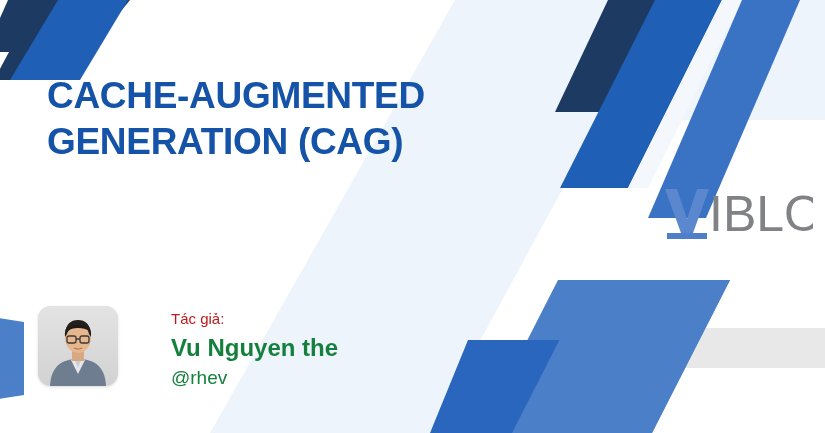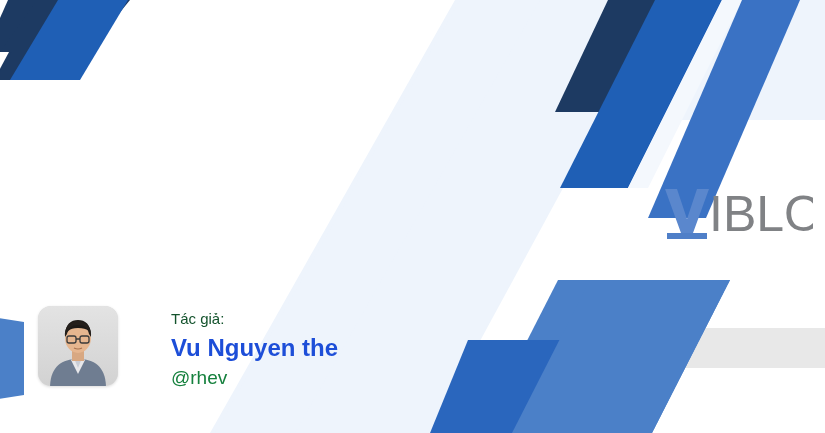--- a/index.html
+++ b/index.html
@@ -81,28 +81,28 @@
 
   .author-text {
     margin-left: 53px;
     margin-top: 3px;
     display: flex;
     flex-direction: column;
   }
   .author-role {
     font-size: 15px;
     line-height: 20px;
-    color: #14532d;
+    color: #b91c1c;
     font-weight: normal;
   }
   .author-name {
     font-size: 24px;
     line-height: 31px;
     font-weight: bold;
-    color: #1d4ed8;
+    color: #15803d;
     margin-top: 3px;
     white-space: nowrap;
   }
   .author-handle {
     font-size: 19px;
     line-height: 25px;
     color: #15803d;
     margin-top: 2px;
   }
 </style>
@@ -156,20 +156,24 @@
     <polygon points="480,433 558,280 730,280 652,433" fill="#4b80c8"></polygon>
 
     <polygon points="430,433 468,340 578,340 540,433" fill="#2a66bd"></polygon>
 
     <polygon points="512,433 590,280 730,280 652,433" fill="#4b80c8"></polygon>
 
     <polygon points="-20,318 30,318 30,400 -20,400" fill="#4b80c8" opacity="0"></polygon>
     <polygon points="-20,315 24,322 24,395 -20,402" fill="#4b80c8"></polygon>
   </svg>
 
+  <div class="title-block">
+    <div class="title-line">CACHE-AUGMENTED</div>
+    <div class="title-line">GENERATION (CAG)</div>
+  </div>
 
   <svg class="logo" viewBox="0 0 150 58">
 
     <polygon points="2,6 14,6 24,36 34,6 46,6 30,50 18,50" fill="#5a87cd"></polygon>
 
     <rect x="4" y="50" width="40" height="6" fill="#4f7fc8"></rect>
 
     <text x="46" y="48" font-family="Liberation Sans, sans-serif" font-size="50" font-weight="normal" fill="#808285">IBLO</text>
   </svg>
 

